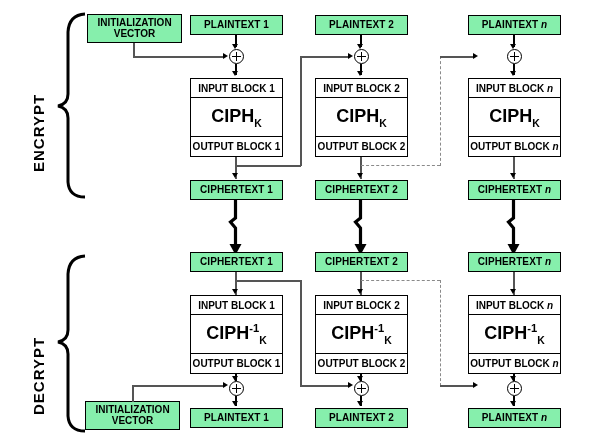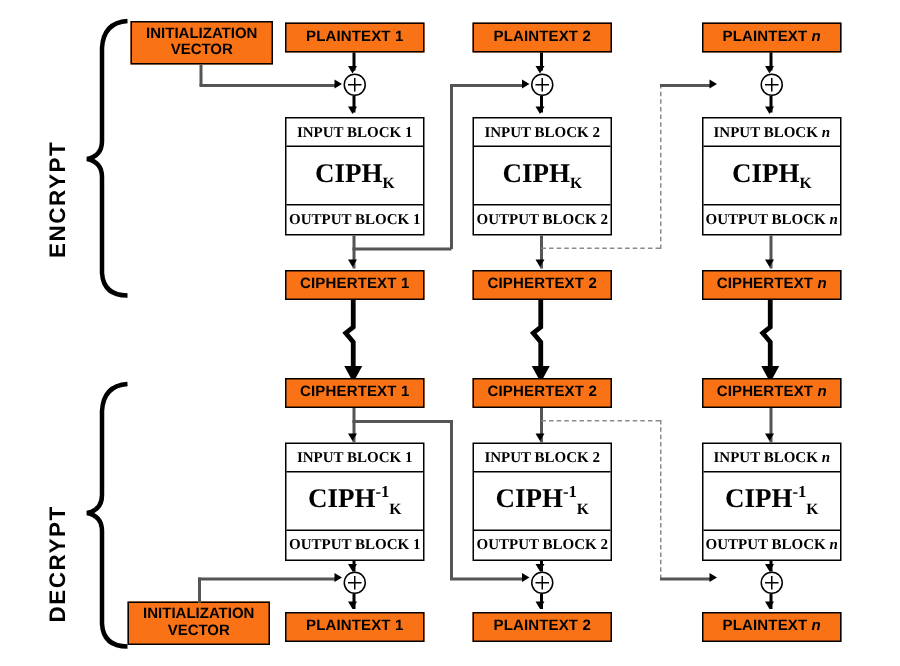--- a/index.html
+++ b/index.html
@@ -1,27 +1,27 @@
 <!DOCTYPE html>
 <html><head>
 <meta charset="utf-8">
 <style>
   html,body{margin:0;padding:0;background:#ffffff;}
   body{font-family:"Liberation Sans",sans-serif;}
   #root{position:relative;width:600px;height:444px;background:#fff;overflow:hidden;}
 
-  .box{position:absolute;box-sizing:border-box;border:1.5px solid #000;background:#f97316;
+  .box{position:absolute;box-sizing:border-box;border:1.5px solid #000;background:#86efac;
        display:flex;align-items:center;justify-content:center;text-align:center;
        font-weight:bold;color:#000;line-height:1.08;}
   .lbl{font-size:10px;letter-spacing:.1px;}
   .iv{font-size:10px;}
 
   .stack{position:absolute;box-sizing:border-box;border:1.5px solid #000;background:#fff;}
   .stack .row{box-sizing:border-box;display:flex;align-items:center;justify-content:center;
-              font-weight:bold;text-align:center;font-family:Liberation Serif, serif;}
+              font-weight:bold;text-align:center;}
   .stack .row.top{border-bottom:1.5px solid #000;font-size:10px;}
   .stack .row.mid{font-size:18px;}
   .stack .row.bot{border-top:1.5px solid #000;font-size:10px;}
 
   .ln{position:absolute;background:#555;}
   .ln.h{height:1.5px;}
   .ln.v{width:1.5px;}
   .ln.blk{background:#000;}
 
   .dsh-h{position:absolute;height:0;border-top:1.5px dashed #8a8a8a;}

